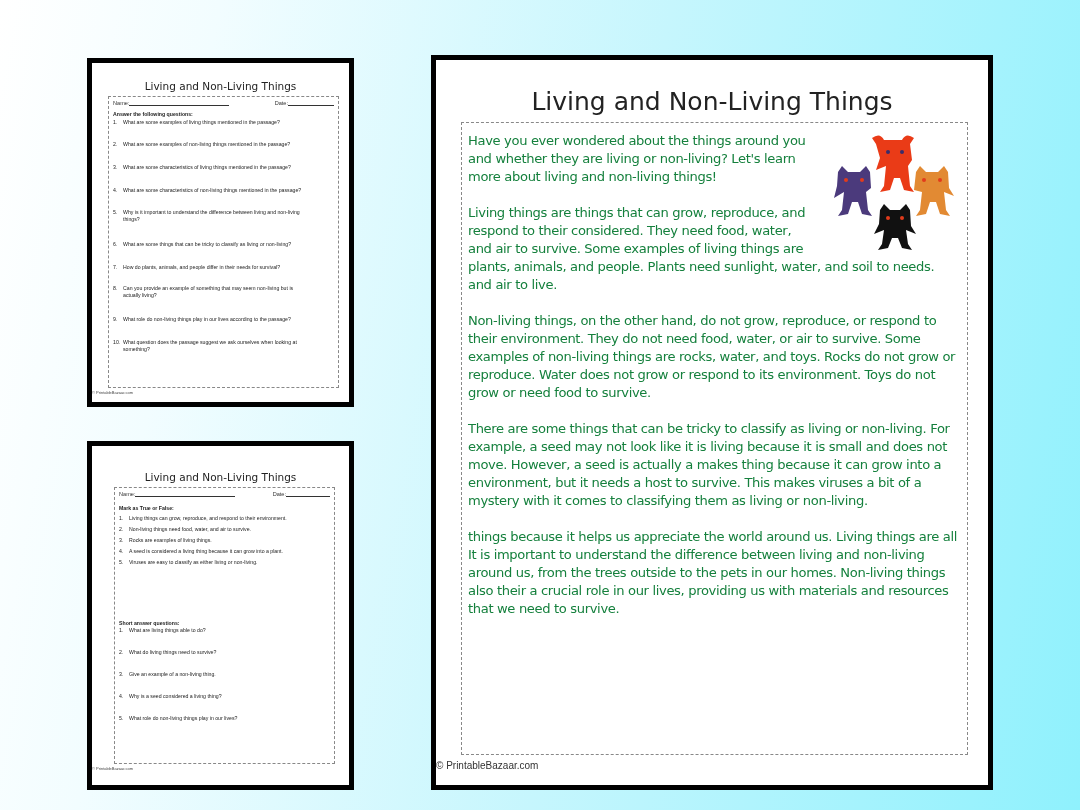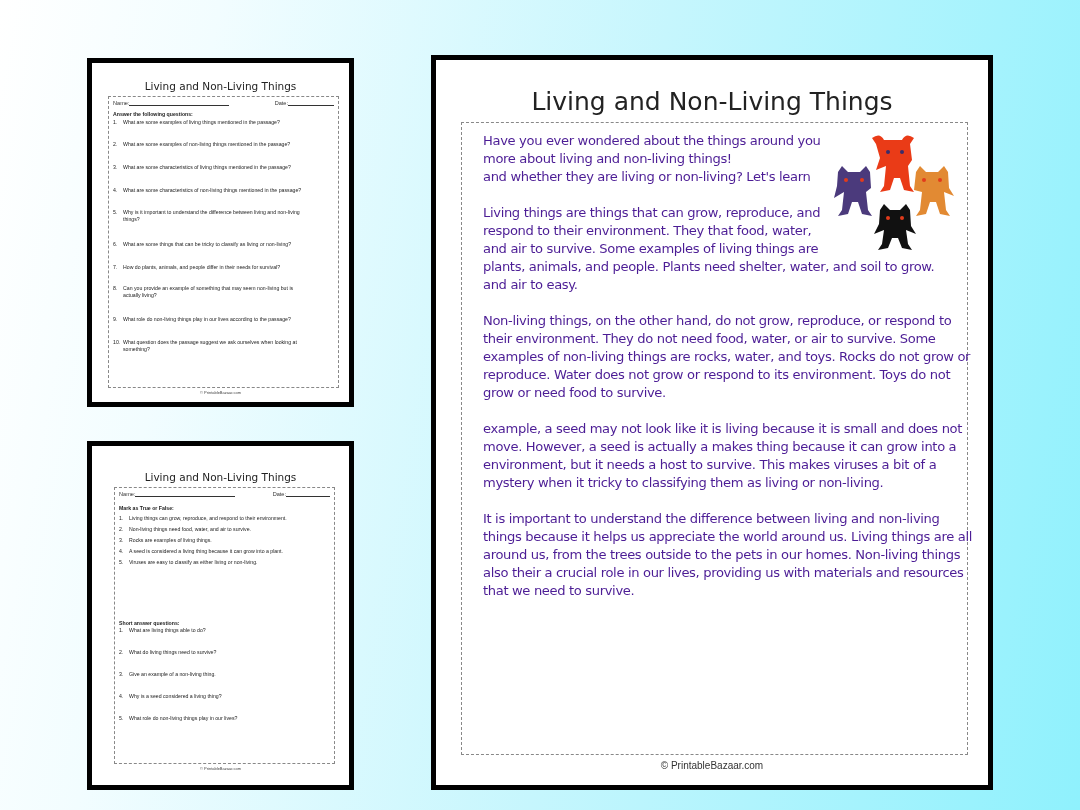--- a/index.html
+++ b/index.html
@@ -11,21 +11,21 @@
   }
   .sheet {
     position:absolute; background:#fff; border:5px solid #000; box-sizing:border-box;
   }
   .sheet .title {
     text-align:center; font-family:"DejaVu Sans", sans-serif; color:#222; font-weight:normal;
   }
   .dash {
     position:absolute; border:1px dashed #888; box-sizing:border-box;
   }
-  .copy { position:absolute; left:0; right:0; text-align:center; color:#444; }
+  .copy { position:absolute; left:0; right:0; text-align:left; color:#444; }
 
   
   #ws1 { left:87px; top:58px; width:267px; height:349px; }
   #ws1 .title { position:absolute; left:0; right:0; top:17px; font-size:10.5px; }
   #ws1 .dash { left:16px; top:33px; width:231px; height:292px; }
   #ws1 .copy { top:327px; font-size:4px; }
 
   
   #ws2 { left:87px; top:441px; width:267px; height:349px; }
   #ws2 .title { position:absolute; left:0; right:0; top:25px; font-size:10.5px; }
@@ -39,22 +39,22 @@
   .q { display:flex; position:absolute; left:0; right:0; line-height:6.6px; }
   .q .n { width:10px; flex:none; }
   .q .t { flex:1; }
 
   
   #main { left:431px; top:55px; width:562px; height:735px; }
   #main .title { position:absolute; left:0; right:0; top:27px; font-size:25px; }
   #main .dash { left:25px; top:62px; width:507px; height:633px; border:1.5px dashed #888; }
   #main .copy { top:700px; font-size:10px; color:#333; }
   .passage {
-    position:absolute; left:47px; top:72px; width:478px;
-    font-family:"DejaVu Sans", sans-serif; font-size:13.1px; line-height:18px; color:#4c1d95;
+    position:absolute; left:32px; top:72px; width:478px;
+    font-family:"DejaVu Sans", sans-serif; font-size:13.1px; line-height:18px; color:#15803d;
     letter-spacing:-0.35px;
   }
   .passage p { margin:0 0 18px 0; }
   .passage .line { display:block; white-space:nowrap; }
   .illus { position:absolute; left:392px; top:70px; width:130px; height:125px; }
 </style>
 </head>
 <body>
 
 <div class="sheet" id="ws1">
@@ -194,46 +194,47 @@
   </div>
   <div class="copy">© PrintableBazaar.com</div>
 </div>
 
 <div class="sheet" id="main">
   <div class="title">Living and Non-Living Things</div>
   <div class="dash"></div>
   <div class="passage" id="passage">
       <p>
         <span class="line">Have you ever wondered about the things around you</span>
+        <span class="line">and whether they are living or non-living? Let's learn</span>
         <span class="line">more about living and non-living things!</span>
-        <span class="line">and whether they are living or non-living? Let's learn</span>
       </p>
       <p>
         <span class="line">Living things are things that can grow, reproduce, and</span>
-        <span class="line">respond to their environment. They that food, water,</span>
+        <span class="line">respond to their considered. They need food, water,</span>
         <span class="line">and air to survive. Some examples of living things are</span>
-        <span class="line">plants, animals, and people. Plants need shelter, water, and soil to grow.</span>
-        <span class="line">and air to easy.</span>
+        <span class="line">plants, animals, and people. Plants need sunlight, water, and soil to needs.</span>
+        <span class="line">and air to live.</span>
       </p>
       <p>
         <span class="line">Non-living things, on the other hand, do not grow, reproduce, or respond to</span>
         <span class="line">their environment. They do not need food, water, or air to survive. Some</span>
         <span class="line">examples of non-living things are rocks, water, and toys. Rocks do not grow or</span>
         <span class="line">reproduce. Water does not grow or respond to its environment. Toys do not</span>
         <span class="line">grow or need food to survive.</span>
       </p>
       <p>
+        <span class="line">There are some things that can be tricky to classify as living or non-living. For</span>
         <span class="line">example, a seed may not look like it is living because it is small and does not</span>
         <span class="line">move. However, a seed is actually a makes thing because it can grow into a</span>
         <span class="line">environment, but it needs a host to survive. This makes viruses a bit of a</span>
-        <span class="line">mystery when it tricky to classifying them as living or non-living.</span>
-      </p>
-      <p>
+        <span class="line">mystery with it comes to classifying them as living or non-living.</span>
+      </p>
+      <p>
+        <span class="line">things because it helps us appreciate the world around us. Living things are all</span>
         <span class="line">It is important to understand the difference between living and non-living</span>
-        <span class="line">things because it helps us appreciate the world around us. Living things are all</span>
         <span class="line">around us, from the trees outside to the pets in our homes. Non-living things</span>
         <span class="line">also their a crucial role in our lives, providing us with materials and resources</span>
         <span class="line">that we need to survive.</span>
       </p>
     </div>
   <div class="illus">
     <svg width="130" height="125" viewBox="0 0 130 125">
 
       <g fill="#4b3a7c">
         <path d="M10 42 L14 36 L20 42 L32 42 L38 36 L42 42 L43 58 L38 62 L40 80 L44 86 L34 84 L30 72 L24 72 L20 84 L10 86 L14 80 L16 62 L6 68 L9 56 Z"></path>

